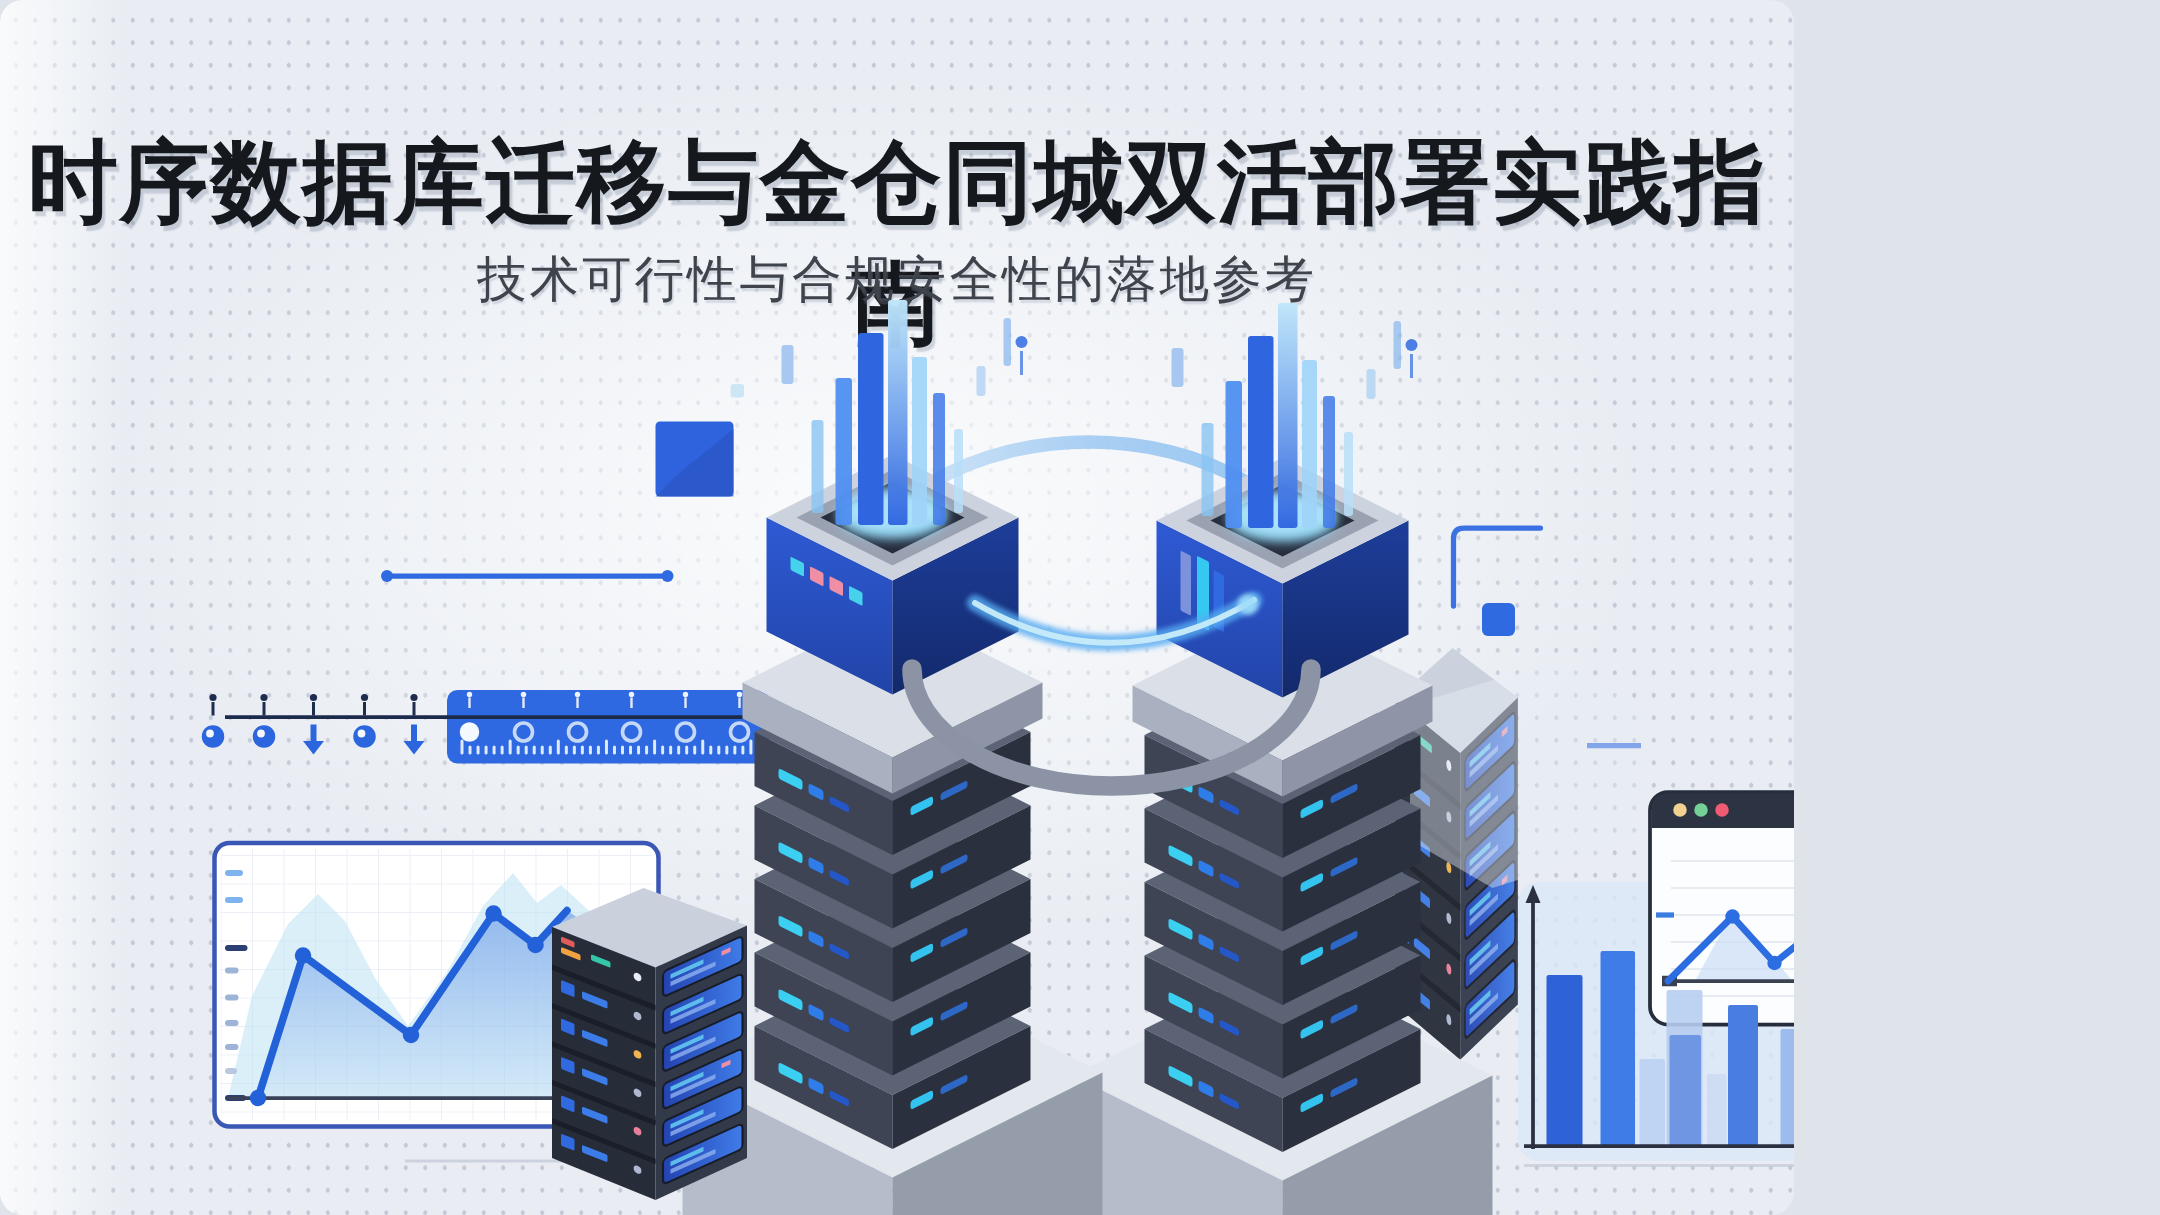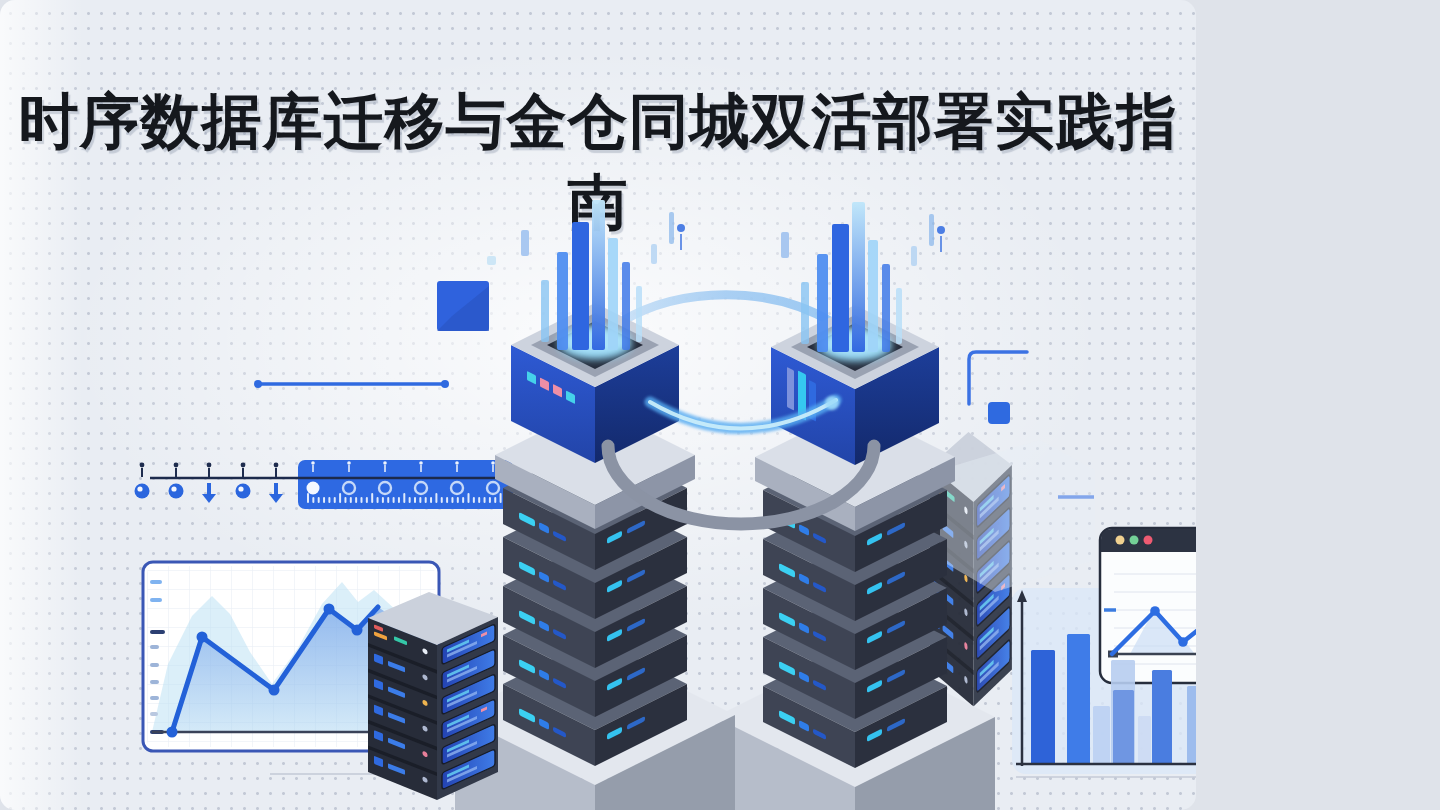--- a/index.html
+++ b/index.html
@@ -28,20 +28,21 @@
   svg.illus{position:absolute;left:0;top:0;}
 </style>
 </head>
 <body>
 
 <div class="stage">
   <div class="glow-center"></div>
   <div class="glow-left"></div>
 
   <div class="title">时序数据库迁移与金仓同城双活部署实践指南</div>
+  <div class="subtitle">技术可行性与合规安全性的落地参考</div>
 
   <svg class="illus" width="1440" height="810" viewBox="0 0 1440 810">
     <defs>
       <filter id="b3" x="-60%" y="-60%" width="220%" height="220%">
           <feGaussianBlur stdDeviation="4"></feGaussianBlur>
         </filter>
       <filter id="b1" x="-40%" y="-40%" width="180%" height="180%">
           <feGaussianBlur stdDeviation="1.6"></feGaussianBlur>
         </filter>
       <linearGradient id="gCapL" x1="0" y1="0" x2="0" y2="1">

